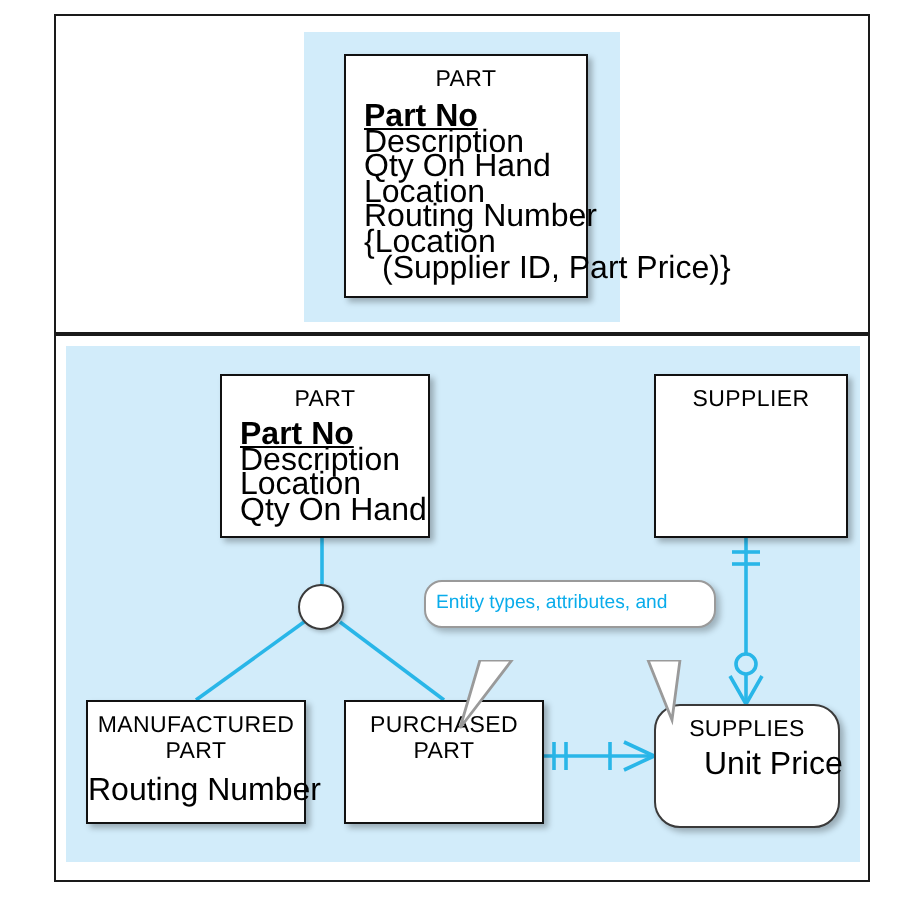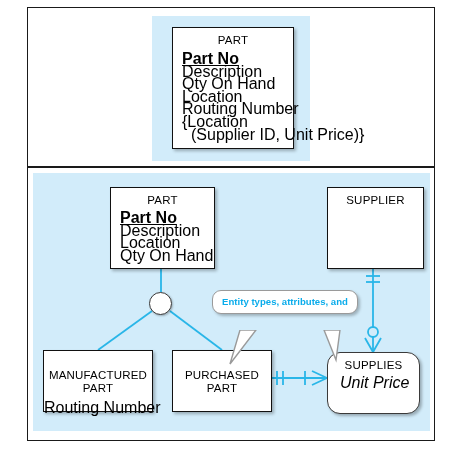--- a/index.html
+++ b/index.html
@@ -74,23 +74,23 @@
   #part-top        { left: 172px; top: 27px;  width: 122px; height: 122px; }
   #part-sub        { left: 110px; top: 187px; width: 105px; height: 82px;  }
   #supplier        { left: 327px; top: 187px; width: 97px;  height: 82px;  }
   #manufactured    { left: 43px;  top: 350px; width: 110px; height: 62px;  }
   #purchased       { left: 172px; top: 350px; width: 100px; height: 62px;  }
   #supplies        { left: 327px; top: 352px; width: 93px;  height: 62px;  }
 
   #part-sub .attr-list  { padding-top: 5px; }
   #supplier .attr-list  { padding-top: 5px; }
   #manufactured .attr-list { padding-top: 7px; text-align: center; padding-left: 0; }
-  #supplies .attr-list  { padding-top: 5px; padding-left: 12px; font-style: italic; }
-
-  .title-two-line { line-height: 13px; margin-top: 12px; }
+  #supplies .attr-list  { padding-top: 5px; padding-left: 24px; }
+
+  .title-two-line { line-height: 13px; }
 
   
   #wires {
     position: absolute;
     left: 0; top: 0;
     width: 459px; height: 454px;
     pointer-events: none;
   }
 
   
@@ -115,23 +115,22 @@
     width: 146px;
     background: #ffffff;
     border: 1.4px solid #9a9a9a;
     border-radius: 9px;
     box-sizing: border-box;
     padding: 5px 5px 6px 5px;
     box-shadow: 2px 2px 3px rgba(0,0,0,0.25);
     z-index: 6;
   }
   .callout-line {
-    text-align: center;
     font-size: 9.6px;
-    font-weight: bold;
+    font-weight: normal;
     color: #0aaceb;
     line-height: 11.4px;
     white-space: nowrap;
   }
   #callout-tails {
     position: absolute;
     left: 212px;
     top: 330px;
     width: 160px;
     height: 40px;
@@ -185,21 +184,21 @@
 
   <div class="entity" id="part-top">
     <div class="entity-title">PART</div>
     <div class="attr-list">
       <div class="attr key">Part No</div>
       <div class="attr">Description</div>
       <div class="attr">Qty On Hand</div>
       <div class="attr">Location</div>
       <div class="attr">Routing Number</div>
       <div class="attr">{Location</div>
-      <div class="attr indent">(Supplier ID, Unit Price)}</div>
+      <div class="attr indent">(Supplier ID, Part Price)}</div>
     </div>
   </div>
 
   <div class="entity" id="part-sub">
     <div class="entity-title">PART</div>
     <div class="attr-list">
       <div class="attr key">Part No</div>
       <div class="attr">Description</div>
       <div class="attr">Location</div>
       <div class="attr">Qty On Hand</div>

